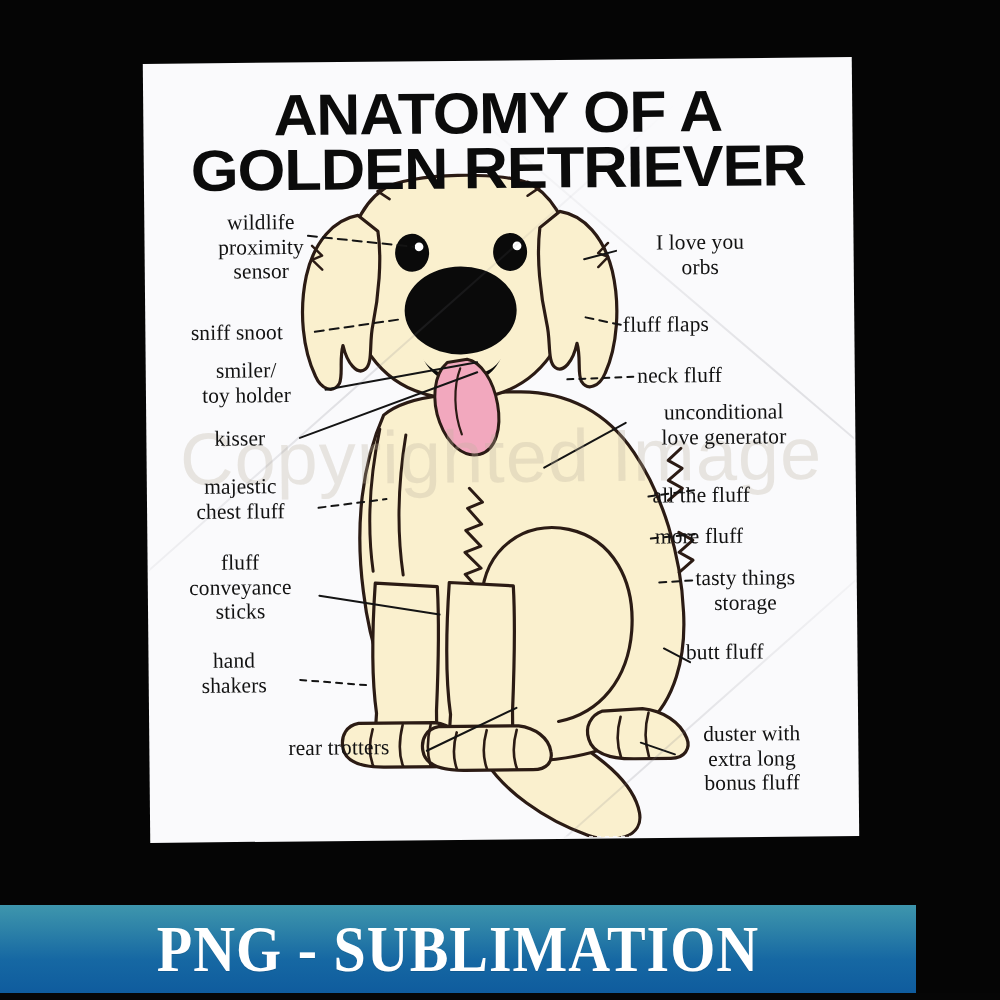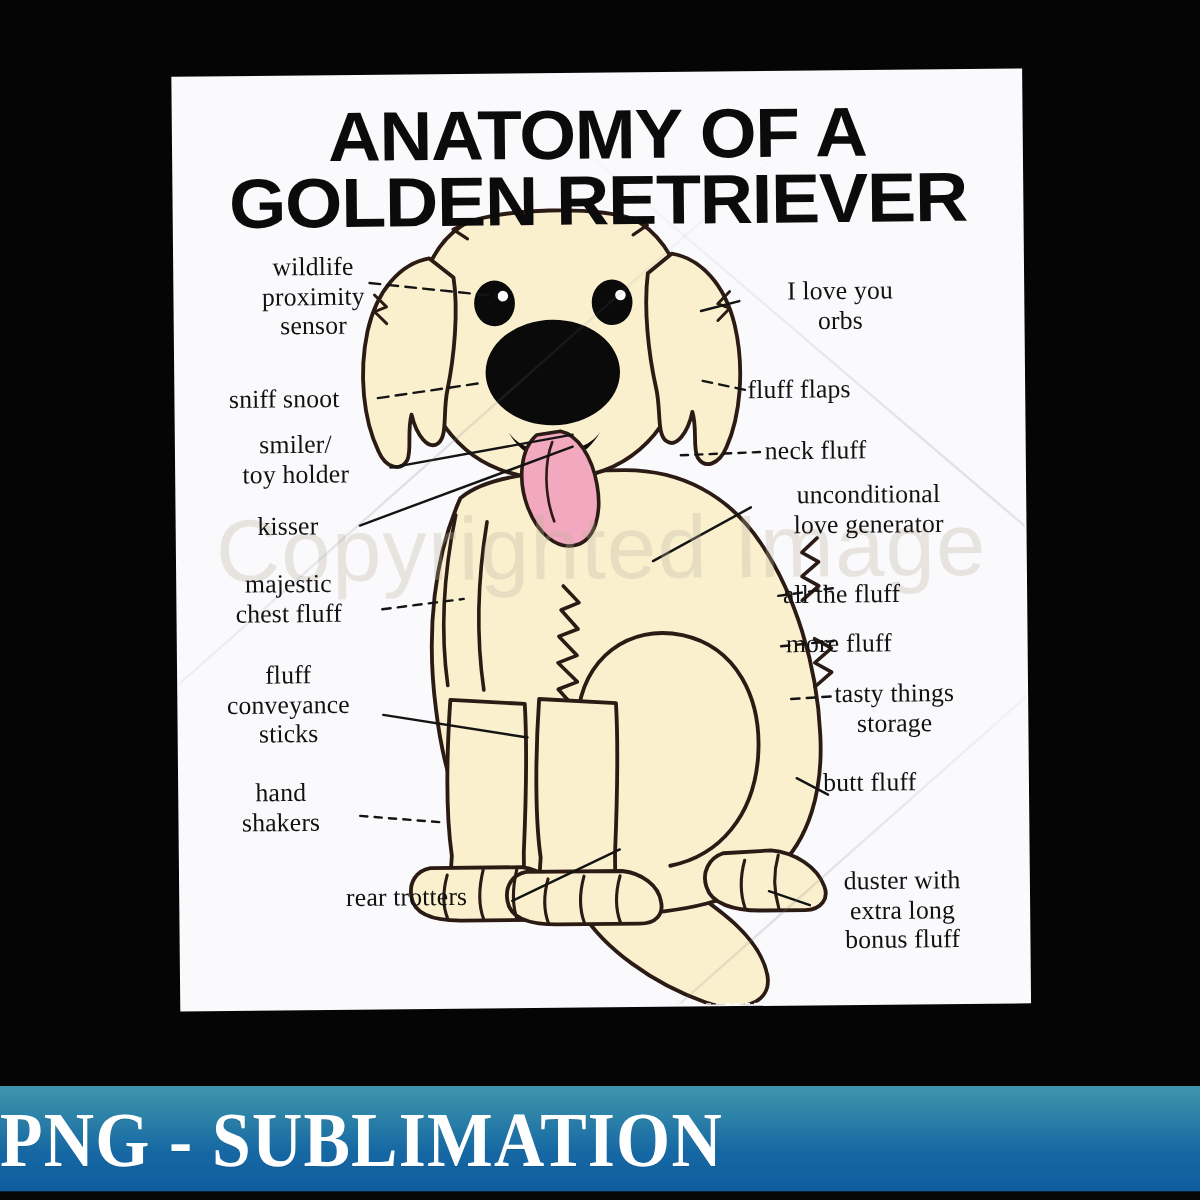--- a/index.html
+++ b/index.html
@@ -107,25 +107,25 @@
   
   #leaders { position: absolute; inset: 0; pointer-events: none; }
 
   
   #dog { position: absolute; left: 0; top: 0; }
 
   
   #banner {
     position: absolute;
     left: 0; top: 905px;
-    width: 1000px; height: 88px;
+    width: 916px; height: 88px;
     background: linear-gradient(to bottom, #3E96AD 0%, #2D82A8 28%, #1668A3 62%, #0F5C9E 100%);
     display: flex;
     align-items: center;
-    justify-content: flex-start;
+    justify-content: center;
   }
   #banner-text {
     font-family: "Liberation Serif", serif;
     font-weight: 700;
     font-size: 58px;
     color: #FFFFFF;
     letter-spacing: 1px;
     transform: scaleY(1.12);
     text-shadow: 0 1px 0 rgba(0,0,0,0.10);
     white-space: nowrap;

